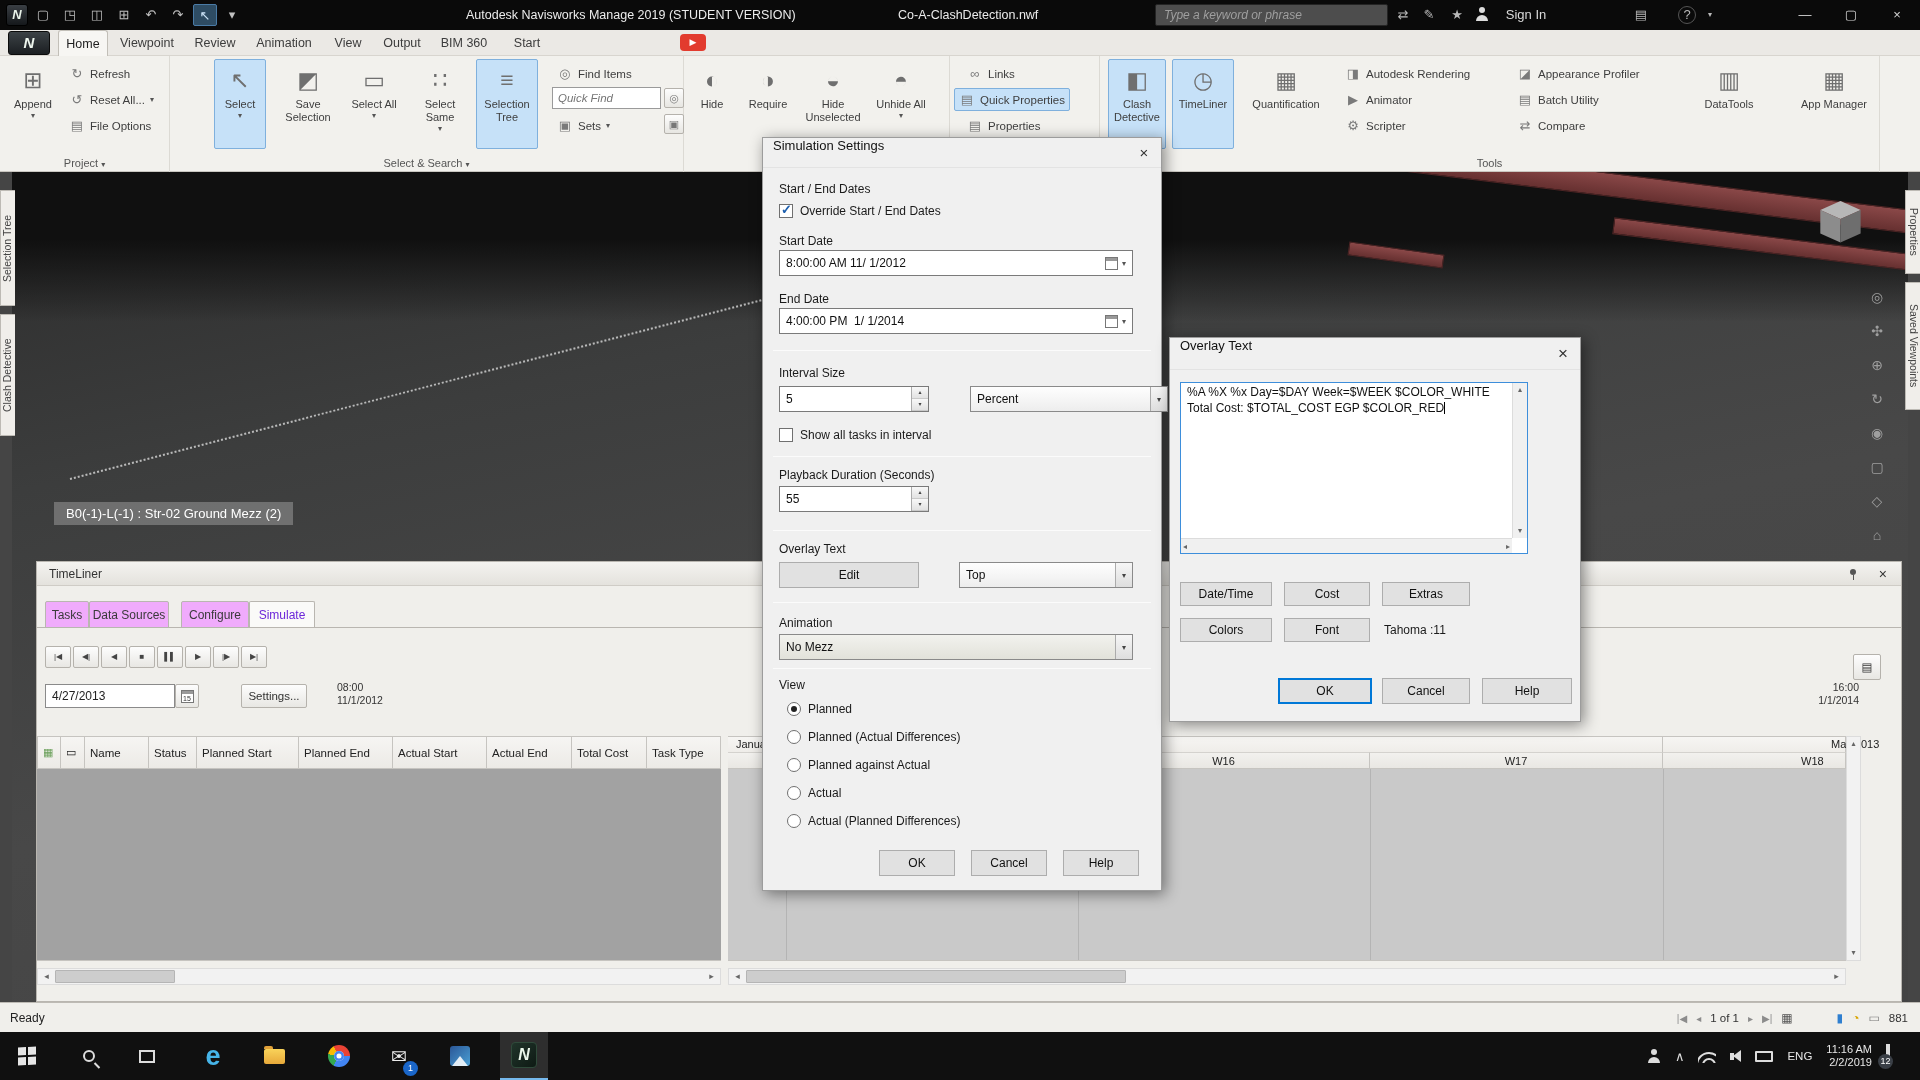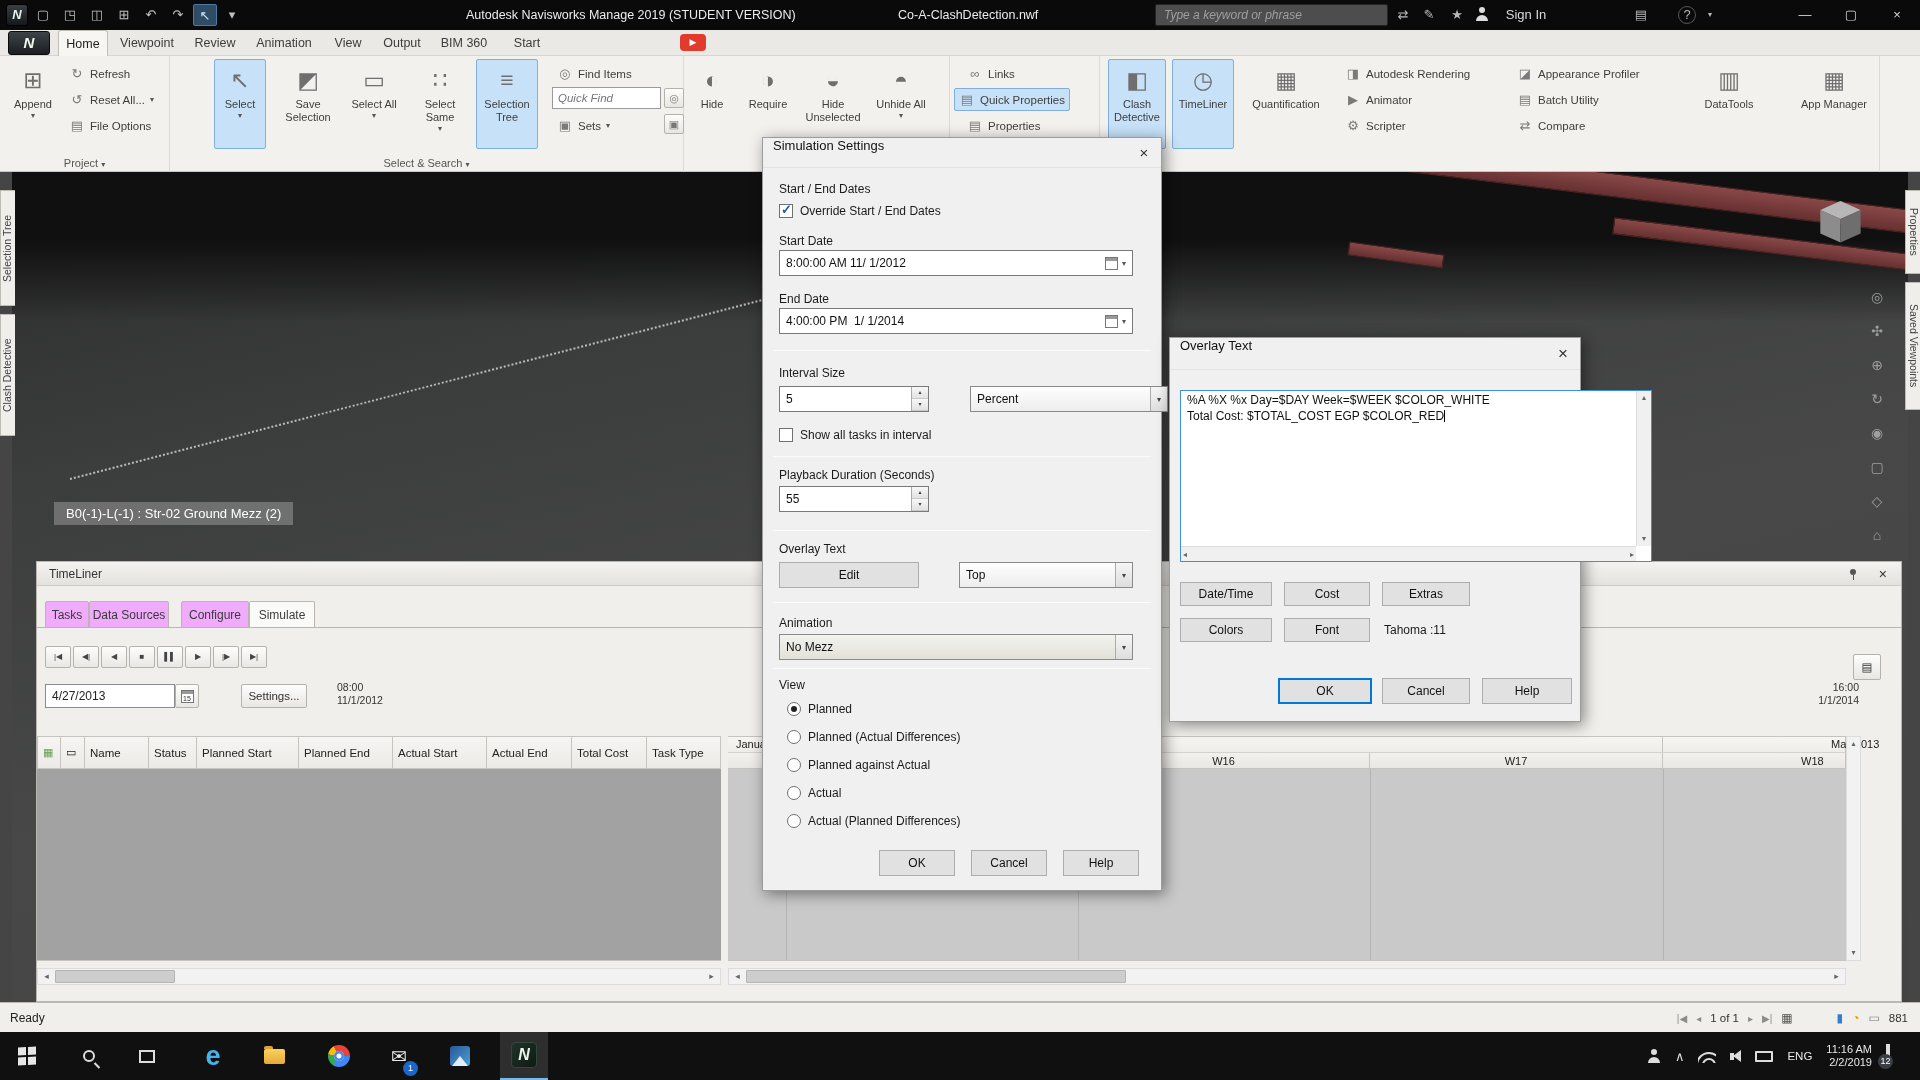--- a/index.html
+++ b/index.html
@@ -45,21 +45,21 @@
 .sel-label{position:absolute;background:rgba(125,125,125,.78);color:#fff;font-size:13px;padding:4px 12px;white-space:nowrap}
 .cubewrap{position:absolute}
 .cface{position:absolute;left:0;top:0;width:56px;height:56px}
 .navbar-ic{position:absolute;width:26px;height:26px;color:#b5b5b5;font-size:14px;text-align:center;line-height:26px;opacity:.8}
 .vtabL{position:absolute;left:0;width:15px;background:#f0eeea;border:1px solid #bdbab4;border-left:none;writing-mode:vertical-rl;transform:rotate(180deg);font-size:10.5px;color:#444;text-align:center;padding:6px 0;z-index:6}
 .vtabR{position:absolute;right:0;width:15px;background:#f0eeea;border:1px solid #bdbab4;border-right:none;writing-mode:vertical-rl;font-size:10.5px;color:#444;text-align:center;padding:6px 0;z-index:6}
 
 .tl{position:absolute;left:36px;top:561px;width:1866px;height:441px;background:#f0efeb;border:1px solid #b9b6b0;z-index:12}
 .tl-title{position:absolute;left:0;top:0;right:0;height:24px;background:linear-gradient(#f4f3f0,#e4e2dd);border-bottom:1px solid #cfccc6;font-size:12px;color:#333;line-height:24px;padding-left:12px}
 .tl-tab{position:absolute;top:39px;height:27px;line-height:26px;text-align:center;font-size:12px;color:#3a3a3a;background:#f0abfc;border:1px solid #b9b6b0;border-radius:2px 2px 0 0}
-.tl-tab.active{background:#fafaf8;border-bottom-color:#fafaf8;color:#404040}
+.tl-tab.active{background:#fafaf8;border-bottom-color:#fafaf8;color:#6d28d9}
 .tl-tabline{position:absolute;left:0;right:0;top:65px;height:1px;background:#b9b6b0}
 .pbtn{position:absolute;top:84px;width:26px;height:22px;background:linear-gradient(#fdfdfd,#e8e7e3);border:1px solid #b5b2ac;border-radius:2px;text-align:center;line-height:20px;font-size:8px;color:#444}
 .tl-input{position:absolute;background:#fff;border:1px solid #8a8a8a;font-size:12px;display:flex;align-items:center;padding:0 6px}
 .tl-btn{position:absolute;background:linear-gradient(#fdfdfd,#e8e7e3);border:1px solid #b5b2ac;border-radius:2px;font-size:11.5px;color:#333;display:flex;align-items:center;justify-content:center}
 .rng{position:absolute;font-size:10.5px;color:#333;line-height:13px}
 .hdrcell{position:absolute;top:174px;height:33px;background:linear-gradient(#f6f5f3,#eceae6);border-right:1px solid #c6c4c0;border-top:1px solid #c6c4c0;border-bottom:1px solid #c6c4c0;font-size:11.5px;color:#222;display:flex;align-items:center;padding-left:5px;overflow:hidden}
 .mcell{position:absolute;top:174px;height:16px;background:linear-gradient(#f6f5f3,#efede9);border-right:1px solid #c6c4c0;border-top:1px solid #c6c4c0;font-size:11px;color:#222;overflow:hid
 den;white-space:nowrap}
 .wkcell{position:absolute;top:190px;height:17px;background:linear-gradient(#f2f1ee,#e9e7e3);border-right:1px solid #c6c4c0;border-top:1px solid #d4d2ce;border-bottom:1px solid #c6c4c0;font-size:11px;color:#222;text-align:center;line-height:16px;overflow:hidden}
 .tl-body-left{position:absolute;left:0;top:207px;width:684px;height:192px;background:#a2a2a2;border-bottom:1px solid #c6c4c0}
@@ -320,20 +320,21 @@
         <span>Compare</span>
       </div>
       <div class="rbig" style="left:596px;width:66px">
         <span class="bic">▥</span>
         <span>DataTools</span>
       </div>
       <div class="rbig" style="left:696px;width:76px">
         <span class="bic">▦</span>
         <span>App Manager</span>
       </div>
+      <div class="rcap"><span>Tools</span></div>
     </div>
   </div>
 
   <div class="viewport">
     <div class="vp-dark"></div>
     <div class="beam" style="left:1360px;top:6px;width:560px;height:24px;transform:rotate(7deg)"></div>
     <div class="beam" style="left:1600px;top:66px;width:340px;height:17px;transform:rotate(7deg)"></div>
     <div class="beam" style="left:1336px;top:76px;width:96px;height:14px;transform:rotate(8deg)"></div>
     <div class="dotline" style="left:58px;top:306px;width:870px;transform:rotate(-14.5deg)"></div>
     <div class="sel-label" style="left:42px;top:330px">B0(-1)-L(-1) : Str-02 Ground Mezz (2)</div>
@@ -574,21 +575,21 @@
         <span>Help</span>
       </div>
   </div>
 
   <div class="dlg" style="left:1169px;top:337px;width:412px;height:385px;z-index:60">
     <div class="dlg-title" style="height:32px">
       <span>Overlay Text</span>
     </div>
     <span class="dlg-x" style="height:32px;line-height:32px;font-size:17px">×</span>
 
-    <div class="ta" style="left:10px;top:52px;width:472px;height:172px">
+    <div class="ta" style="left:10px;top:44px;width:348px;height:172px">
       <div class="line">%A %X %x Day=$DAY Week=$WEEK $COLOR_WHITE</div>
       <div class="line"><span>Total Cost: $TOTAL_COST EGP $COLOR_RED</span><span class="cursorbar"></span></div>
       <div class="tavs">
         <div style="line-height:14px">▴</div>
         <div style="position:absolute;bottom:0;left:0;right:0;line-height:14px">▾</div>
       </div>
       <div class="tahs">
         <span>◂</span>
         <span>▸</span>
       </div>

